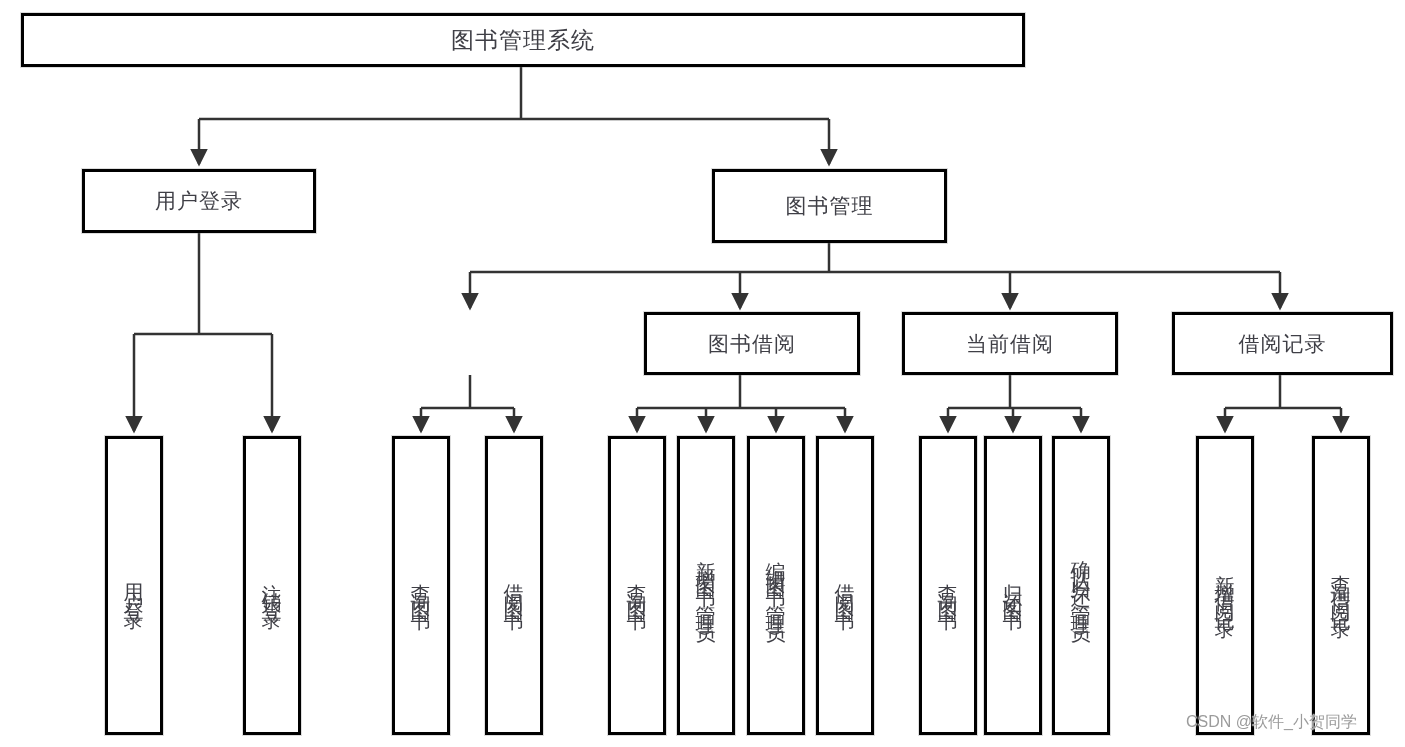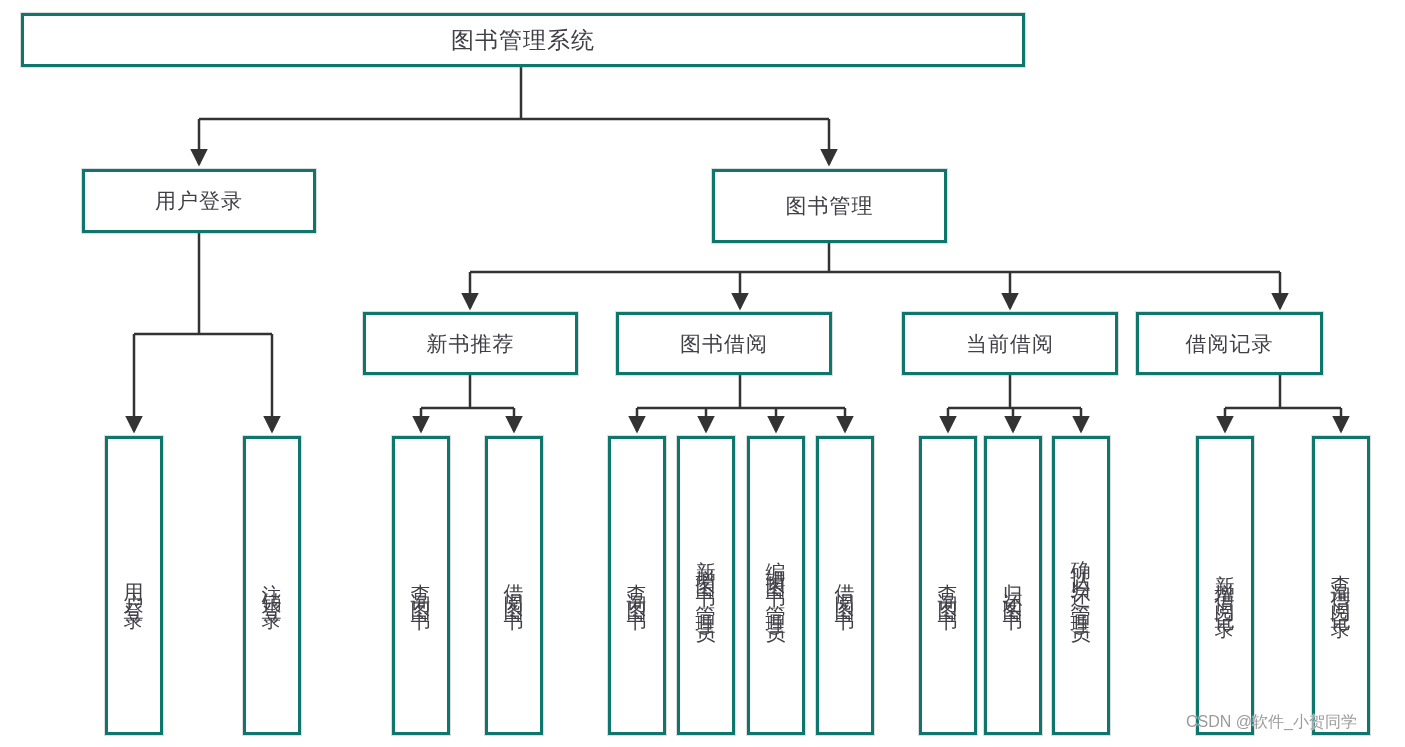--- a/index.html
+++ b/index.html
@@ -7,21 +7,21 @@
     position:relative;
     width:1405px;height:747px;
     background:#ffffff;
     font-family:"Liberation Sans","DejaVu Sans",sans-serif;
     overflow:hidden;
   }
   .wires{position:absolute;left:0;top:0;width:1405px;height:747px;}
   .box{
     position:absolute;
     box-sizing:border-box;
-    border:3px solid #0f766e;
+    border:3px solid #000000;
     background:#ffffff;
     display:flex;align-items:center;justify-content:center;
     color:#3f3f46;
     box-shadow:0 0 0 1px rgba(120,120,120,0.25);
   }
   .box.root span{font-size:23px;letter-spacing:1px;}
   .box.lvl span{font-size:21px;letter-spacing:1px;}
   .box.leaf span{
     writing-mode:vertical-rl;
     text-orientation:mixed;
@@ -99,30 +99,27 @@
     <span>图书管理系统</span>
   </div>
 
   <div class="box lvl" style="left:82px;top:169px;width:234px;height:64px">
     <span>用户登录</span>
   </div>
   <div class="box lvl" style="left:712px;top:169px;width:235px;height:74px">
     <span>图书管理</span>
   </div>
 
-  <div class="box lvl" style="left:363px;top:312px;width:215px;height:63px">
-    <span>新书推荐</span>
-  </div>
-  <div class="box lvl" style="left:616px;top:312px;width:216px;height:63px">
+  <div class="box lvl" style="left:644px;top:312px;width:216px;height:63px">
     <span>图书借阅</span>
   </div>
   <div class="box lvl" style="left:902px;top:312px;width:216px;height:63px">
     <span>当前借阅</span>
   </div>
-  <div class="box lvl" style="left:1136px;top:312px;width:187px;height:63px">
+  <div class="box lvl" style="left:1172px;top:312px;width:221px;height:63px">
     <span>借阅记录</span>
   </div>
 
   <div class="box leaf" style="left:105px;top:436px;width:58px;height:299px">
     <span>用户登录</span>
   </div>
   <div class="box leaf" style="left:243px;top:436px;width:58px;height:299px">
     <span>注销登录</span>
   </div>
 

